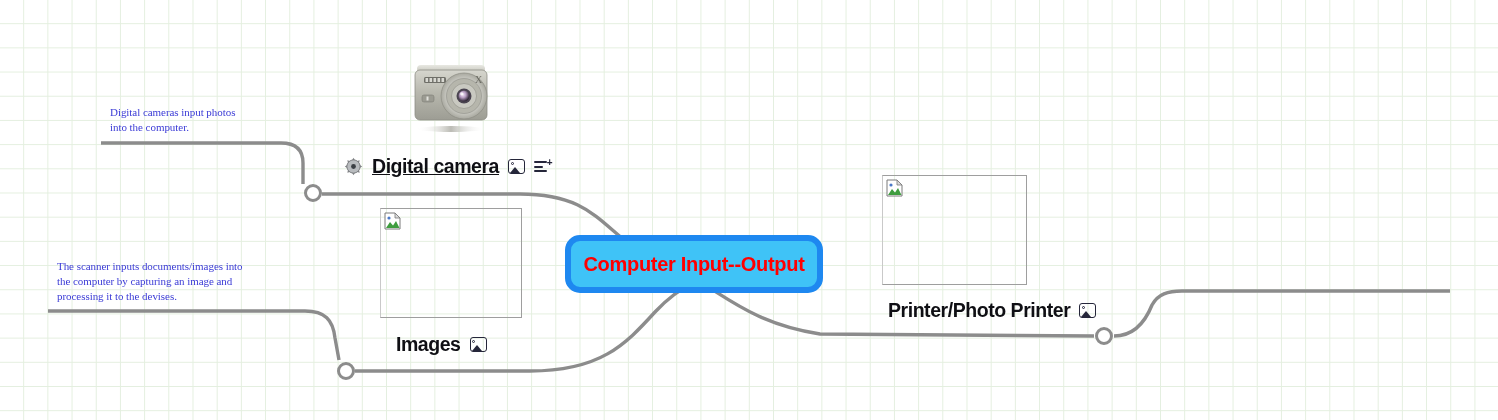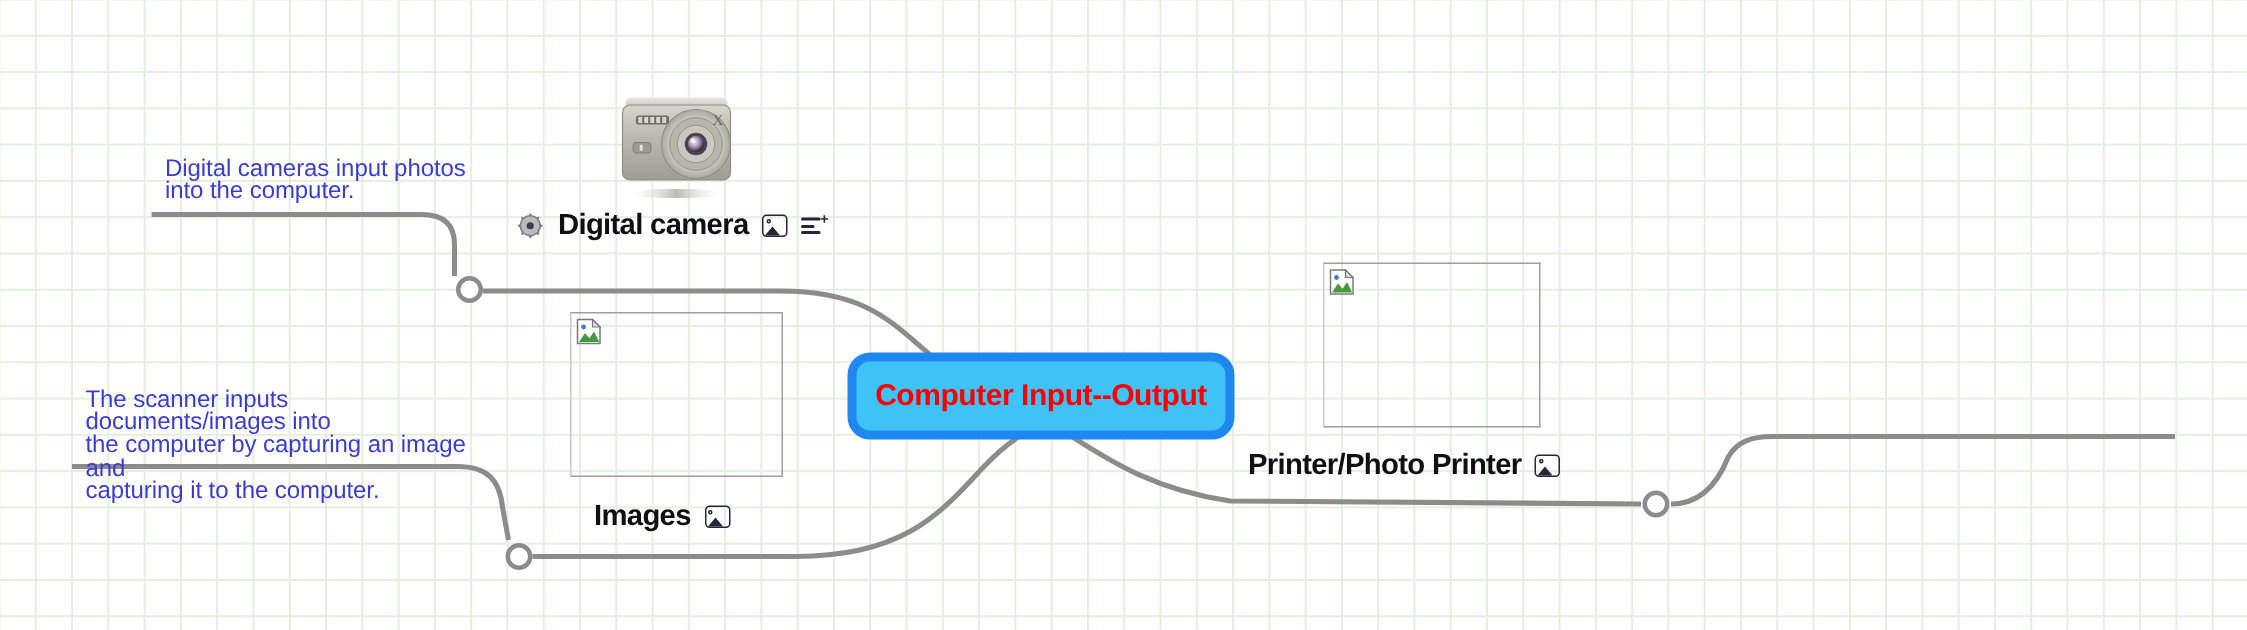--- a/index.html
+++ b/index.html
@@ -17,25 +17,25 @@
       linear-gradient(to right, #e4efdf 1px, transparent 1px),
       linear-gradient(to bottom, #e4efdf 1px, transparent 1px);
     background-size:24.2px 24.2px;
     background-position:-1px -1px;
   }
   #wires{position:absolute;left:0;top:0;width:1498px;height:420px;pointer-events:none;}
 
   .ann{
     position:absolute;
     color:#3b3bd6;
-    font-size:16px;
+    font-size:11px;
     line-height:15.2px;
     letter-spacing:-0.05px;
     white-space:pre-line;
-    font-family:Liberation Sans, sans-serif;
+    font-family:Liberation Serif, serif;
   }
 
   .devlabel{
     position:absolute;
     display:flex;
     align-items:center;
     gap:9px;
     font-weight:bold;
     font-size:19.5px;
     color:#0f0f14;
@@ -133,21 +133,21 @@
       <circle cx="346" cy="371" r="7.5"></circle>
       <circle cx="1104" cy="336" r="7.5"></circle>
     </g>
   </svg>
 
   <div class="ann" style="left:110px;top:105px;width:210px;">Digital cameras input photos
 into the computer.</div>
 
   <div class="ann" style="left:57px;top:259px;width:265px;">The scanner inputs documents/images into
 the computer by capturing an image and
-capturing it to the computer.</div>
+processing it to the devises.</div>
 
 
   <div id="cameraphoto" style="left:408px;top:57px;width:86px;height:80px;">
     <svg width="86" height="80" viewBox="0 0 86 80" xmlns="http://www.w3.org/2000/svg" aria-hidden="true">
       <defs>
         <linearGradient id="bodyg" x1="0" y1="0" x2="0" y2="1">
           <stop offset="0" stop-color="#d6d6ce"></stop>
           <stop offset="0.45" stop-color="#b8b8ae"></stop>
           <stop offset="1" stop-color="#9d9d94"></stop>
         </linearGradient>
@@ -188,21 +188,21 @@
       <circle cx="56" cy="39" r="23" fill="url(#lensg)" stroke="#8c8c84" stroke-width="0.7"></circle>
       <circle cx="56" cy="39" r="17.5" fill="#b6b6ac" stroke="#909089" stroke-width="0.6"></circle>
       <circle cx="56" cy="39" r="12.5" fill="#c9c9c1" stroke="#8f8f87" stroke-width="0.6"></circle>
       <circle cx="56" cy="39" r="7.5" fill="#4a4450"></circle>
       <circle cx="56" cy="39" r="5.5" fill="url(#glassg)"></circle>
       <circle cx="53.8" cy="36.8" r="1.6" fill="#ffffff" opacity="0.8"></circle>
       <text x="67" y="26" font-family="Liberation Serif, serif" font-size="10" fill="#6c6c64">X</text>
     </svg>
   </div>
 
-  <div class="devlabel" style="left:344px;top:139px;">
+  <div class="devlabel" style="left:344px;top:155px;text-decoration:underline;">
     <span class="gearicon">
       <svg width="19" height="19" viewBox="0 0 19 19" xmlns="http://www.w3.org/2000/svg">
         <g fill="#7f8184">
           <path d="M9.5 0.8 L11 3.2 L8 3.2 Z"></path>
           <path d="M9.5 18.2 L8 15.8 L11 15.8 Z"></path>
           <path d="M0.8 9.5 L3.2 8 L3.2 11 Z"></path>
           <path d="M18.2 9.5 L15.8 11 L15.8 8 Z"></path>
           <path d="M3.3 3.3 L6 4 L4 6 Z"></path>
           <path d="M15.7 15.7 L13 15 L15 13 Z"></path>
           <path d="M15.7 3.3 L15 6 L13 4 Z"></path>
@@ -242,21 +242,21 @@
     <span class="brokenimg">
       <svg width="18" height="18" viewBox="0 0 18 18" xmlns="http://www.w3.org/2000/svg">
         <path d="M1 1 H11 L16 6 V17 H1 Z" fill="#ffffff" stroke="#7a7a7a" stroke-width="1"></path>
         <path d="M11 1 L11 6 L16 6 Z" fill="#dcdcdc" stroke="#7a7a7a" stroke-width="0.8"></path>
         <path d="M2 16 L6 10 L9 13.5 L12 9 L15.5 16 Z" fill="#3f9d3f"></path>
         <circle cx="5" cy="6" r="1.6" fill="#4a78c8"></circle>
       </svg>
     </span>
   </div>
 
-  <div class="devlabel" style="left:832px;top:299px;">
+  <div class="devlabel" style="left:888px;top:299px;">
     <span class="txt">Printer/Photo Printer</span>
     <span class="imgicon"></span>
   </div>
 
   <div id="centernode" style="left:565px;top:235px;width:258px;height:58px;">
     <span>Computer Input--Output</span>
   </div>
 
 </div>
 

